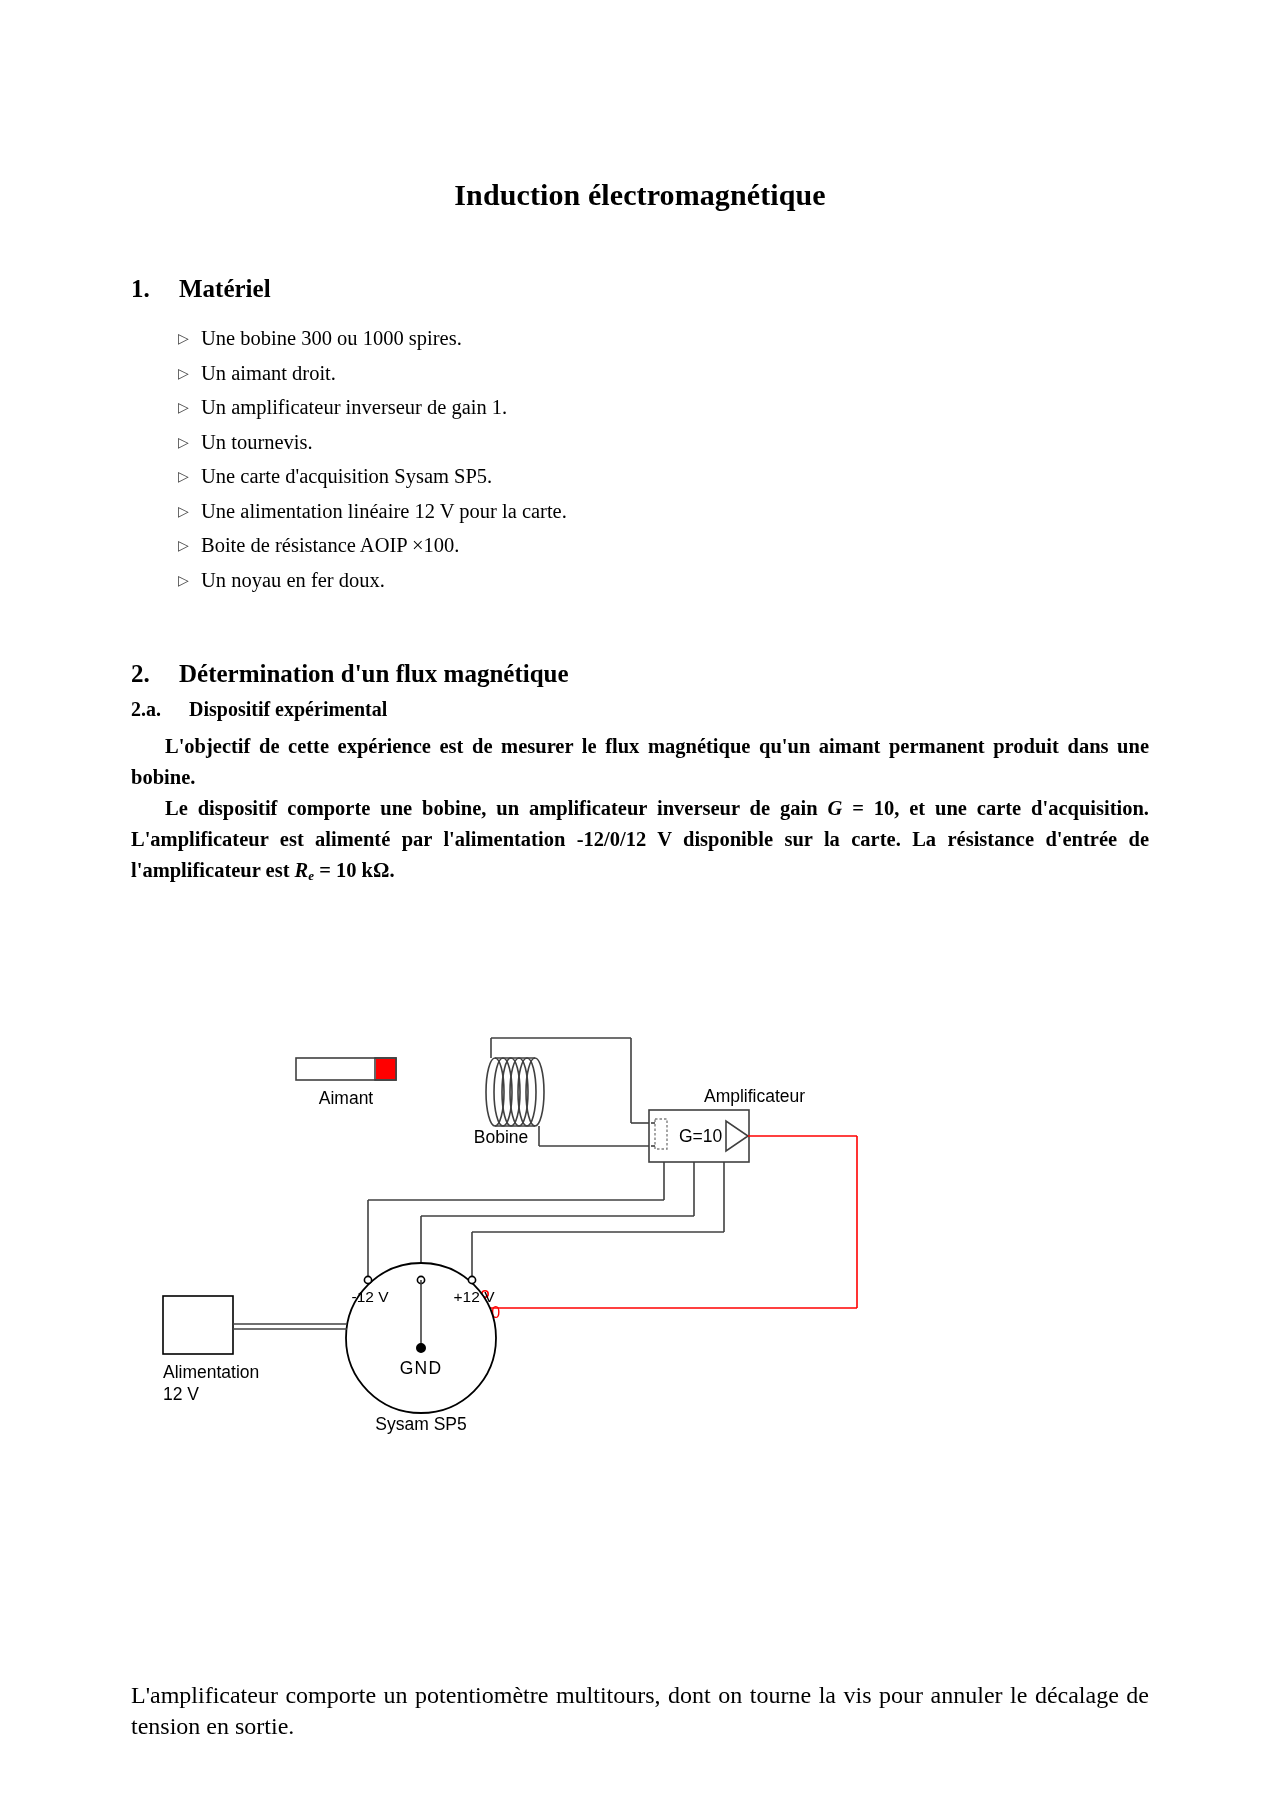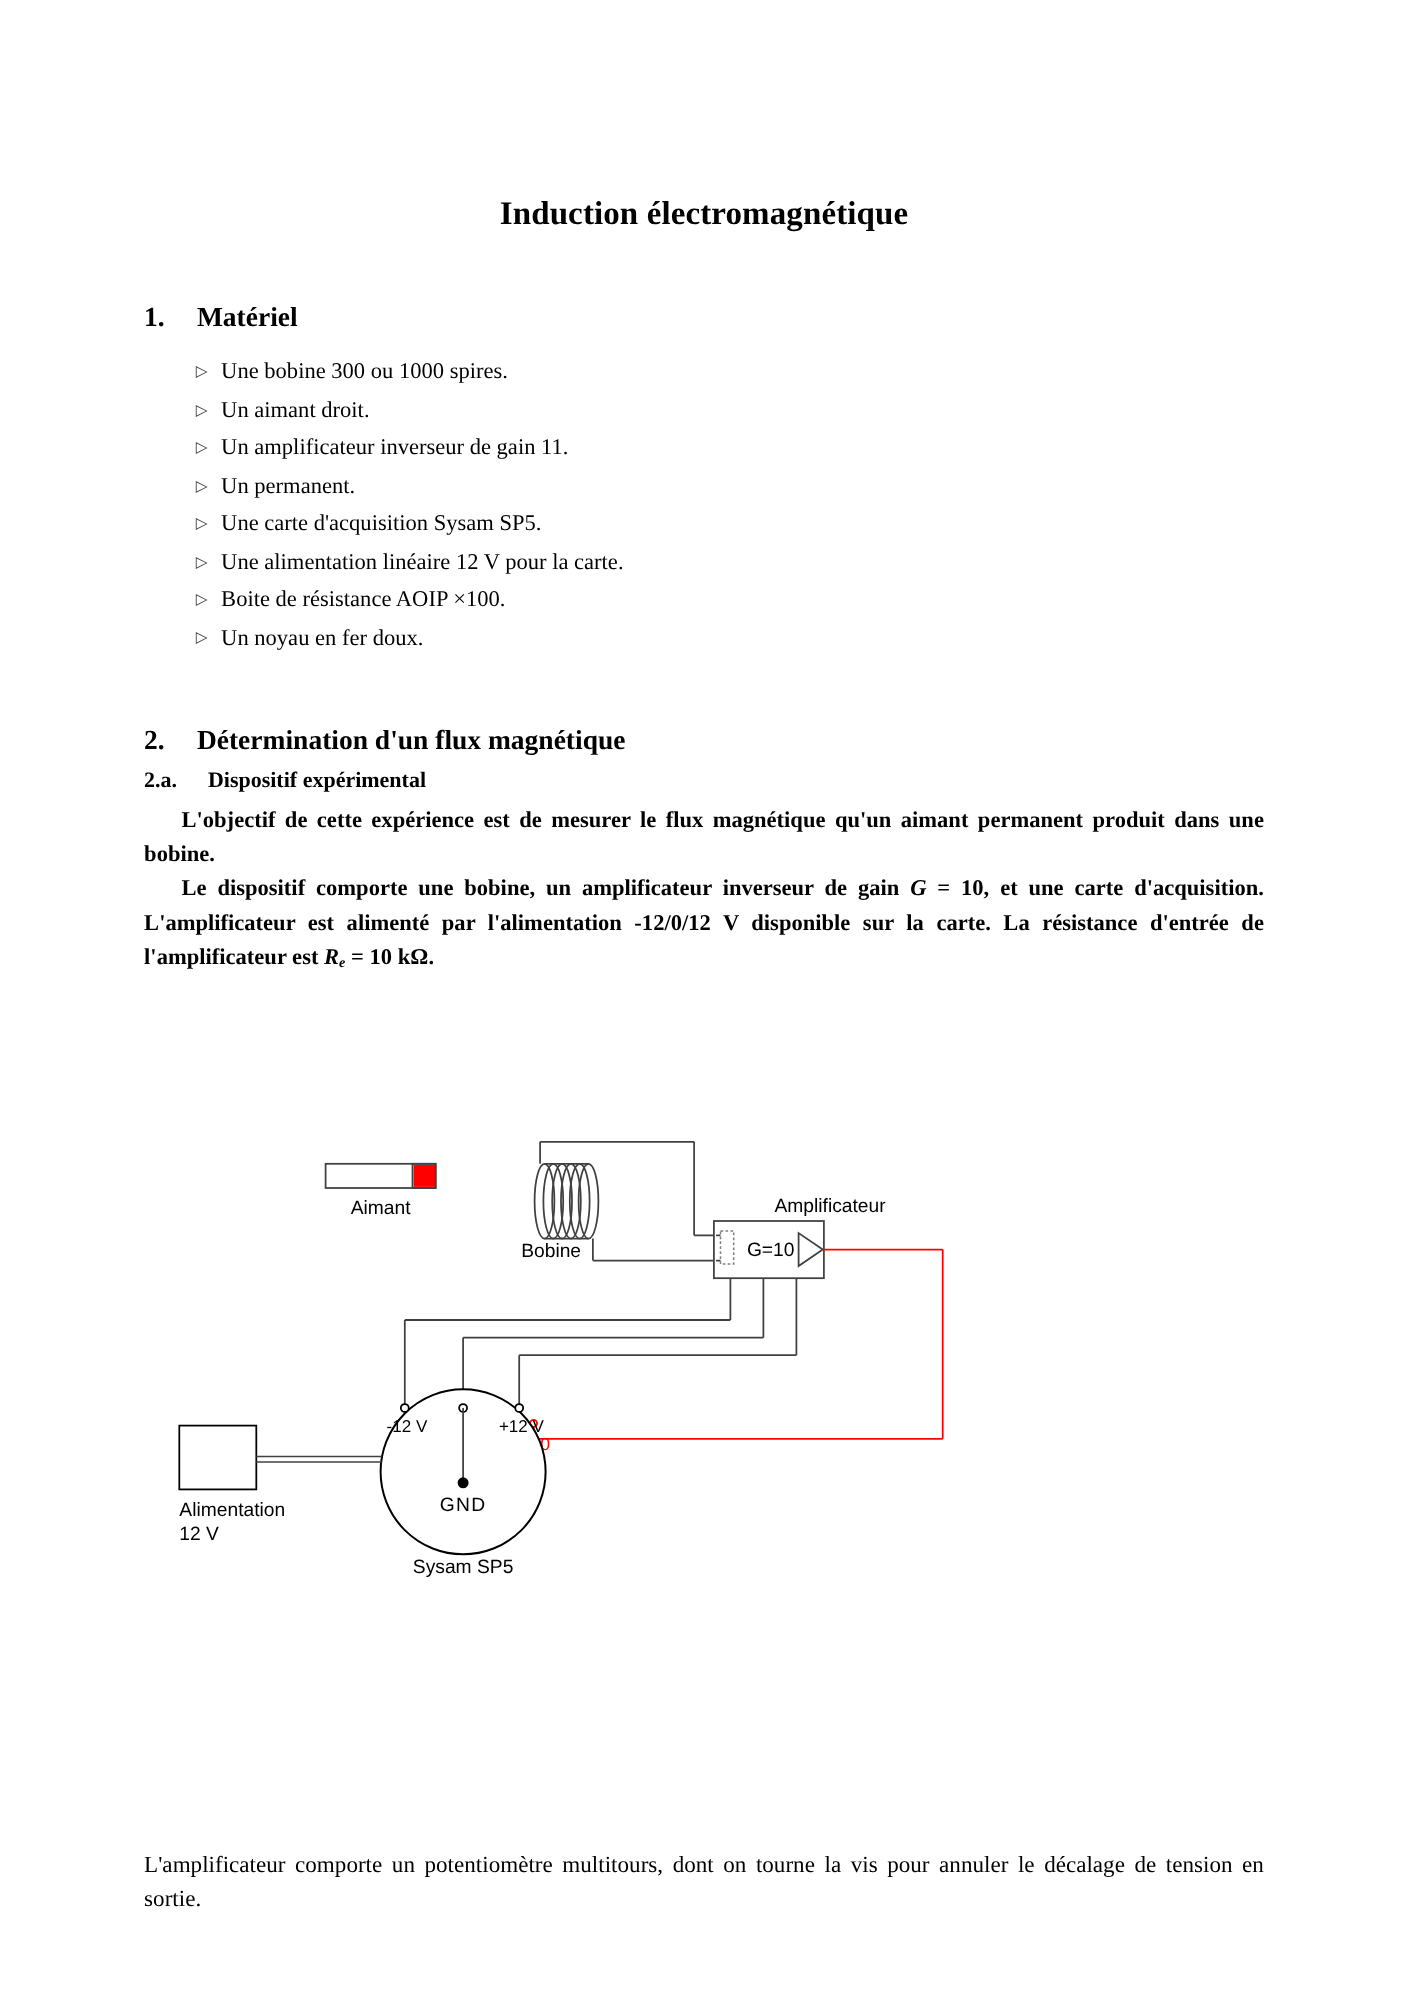--- a/index.html
+++ b/index.html
@@ -87,43 +87,43 @@
     width: 1018px;
     height: 420px;
   }
   .figure svg { display: block; }
 
   p.closing {
     position: absolute;
     left: 131px;
     top: 1680px;
     width: 1018px;
-    font-size: 21px;
+    font-size: 24px;
     line-height: 31px;
     margin: 0;
     text-align: justify;
   }
 </style>
 </head>
 <body>
 
 <div class="page">
 
   <h1 class="doc-title">Induction électromagnétique</h1>
 
   <div class="h1">
     <span class="num">1.</span>
     <span>Matériel</span>
   </div>
 
   <ul class="matlist">
     <li><span class="tri">▷</span><span class="txt">Une bobine 300 ou 1000 spires.</span></li>
     <li><span class="tri">▷</span><span class="txt">Un aimant droit.</span></li>
-    <li><span class="tri">▷</span><span class="txt">Un amplificateur inverseur de gain 11.</span></li>
-    <li><span class="tri">▷</span><span class="txt">Un permanent.</span></li>
+    <li><span class="tri">▷</span><span class="txt">Un amplificateur inverseur de gain 1.</span></li>
+    <li><span class="tri">▷</span><span class="txt">Un tournevis.</span></li>
     <li><span class="tri">▷</span><span class="txt">Une carte d'acquisition Sysam SP5.</span></li>
     <li><span class="tri">▷</span><span class="txt">Une alimentation linéaire 12 V pour la carte.</span></li>
     <li><span class="tri">▷</span><span class="txt">Boite de résistance AOIP ×100.</span></li>
     <li><span class="tri">▷</span><span class="txt">Un noyau en fer doux.</span></li>
   </ul>
 
   <div class="h1">
     <span class="num">2.</span>
     <span>Détermination d'un flux magnétique</span>
   </div>

